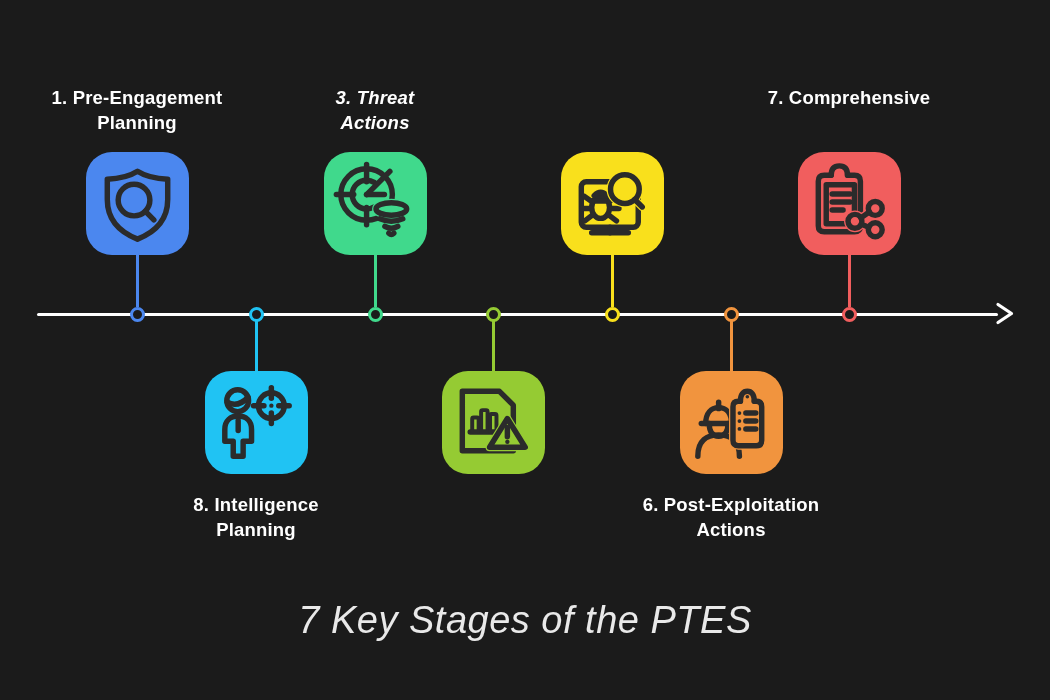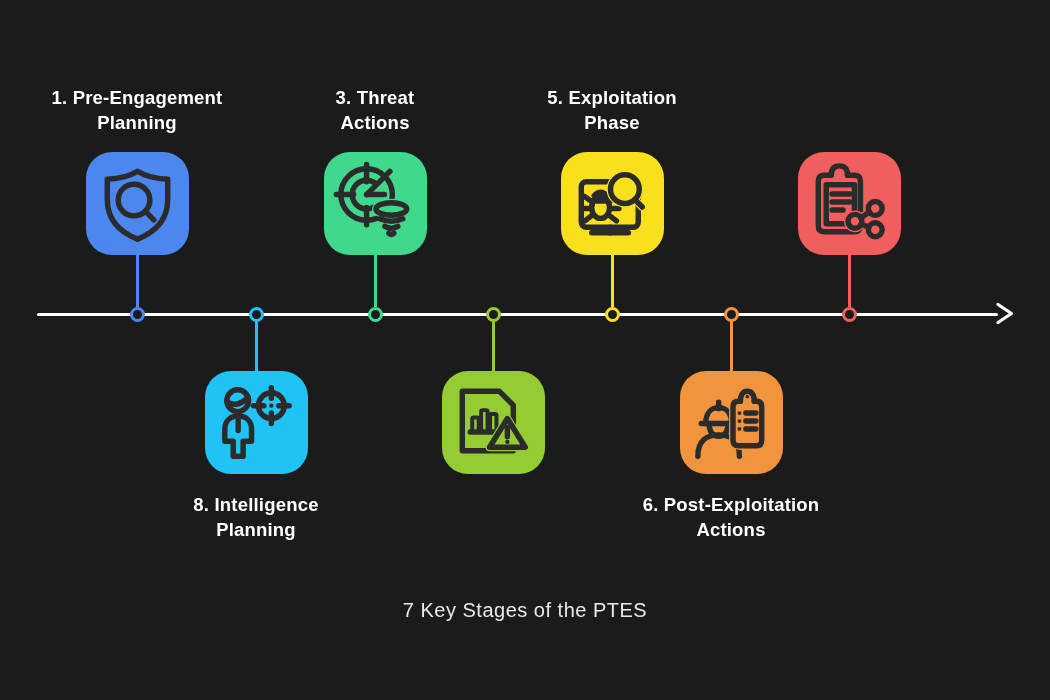--- a/index.html
+++ b/index.html
@@ -56,22 +56,22 @@
   .below .connector { top: 321px; height: 50px; }
   .dot {
     position: absolute; left: 92.5px; top: 306.5px;
     width: 15px; height: 15px; box-sizing: border-box;
     border: 3px solid var(--accent); border-radius: 50%;
     background: var(--bg, #1b1b1b);
   }
   
   .diagram-title {
     position: absolute; top: 599px; left: 0; width: 100%;
-    text-align: center; font-weight: normal;
-    font-size: 20px; letter-spacing: 0.5px;
+    text-align: center; font-style: italic; font-weight: normal;
+    font-size: 38px; letter-spacing: 0.5px;
     color: var(--title, #e9e9e9);
   }
 </style>
 </head>
 <body>
 
 <div class="canvas" style="--bg: #1b1b1b; --axis: #ffffff; --text: #ffffff; --title: #e9e9e9; --ink: #2b2b2b;">
 
   <div class="timeline-line"></div>
   <svg class="timeline-arrow" viewBox="0 0 27 27" aria-hidden="true">
@@ -110,21 +110,21 @@
           <path d="M67 42.5 V53"></path>
         <path d="M49 35 H59.5"></path>
           <path d="M74.5 35 H85"></path>
         <circle class="df" cx="67" cy="35" r="2.2"></circle>
       </svg>
     </div>
     <div class="connector"></div>
     <div class="dot"></div>
   </div>
 
-  <div class="stage above" style="left: 275px; --accent: #40d98c;">
+  <div class="stage above" style="left: 275px; font-style: italic; --accent: #40d98c;">
     <div class="stage-label">
       <div>3. Threat</div>
       <div>Actions</div>
     </div>
     <div class="stage-icon">
       <svg viewBox="0 0 104 104" aria-hidden="true">
         <circle cx="43" cy="43" r="26"></circle>
         <path d="M43 12.5 V30"></path>
           <path d="M12.5 43 H30"></path>
           <path d="M43 56 V73.5"></path>
@@ -154,24 +154,20 @@
         <path d="M66 48 L84 77 H48 Z"></path>
         <path d="M66 57 V66.5"></path>
         <circle class="df" cx="66" cy="71.5" r="2.2"></circle>
       </svg>
     </div>
     <div class="connector"></div>
     <div class="dot"></div>
   </div>
 
   <div class="stage above" style="left: 512px; --accent: #f9e01c;">
-    <div class="stage-label">
-      <div>5. Exploitation</div>
-      <div>Phase</div>
-    </div>
     <div class="stage-icon">
       <svg viewBox="0 0 104 104" aria-hidden="true">
         <rect x="20.5" y="30" width="57.5" height="46" rx="5"></rect>
         <path d="M49.5 76 V81.5"></path>
           <path d="M31 81.5 H68"></path>
         <ellipse cx="40" cy="56" rx="9" ry="11"></ellipse>
         <path d="M33.5 44 Q40 37.5 46.5 44"></path>
         <path d="M31 49.5 H49"></path>
         <path d="M31 50 L23 44.5"></path>
           <path d="M30.5 57 H21.5"></path>
@@ -212,20 +208,21 @@
         <circle class="df" cx="60" cy="58.5" r="1.9"></circle>
           <path d="M66.5 58.5 H76.5"></path>
       </svg>
     </div>
     <div class="connector"></div>
     <div class="dot"></div>
   </div>
 
   <div class="stage above" style="left: 749px; --accent: #f15e5e;">
     <div class="stage-label">
+      <div>7. Comprehensive</div>
     </div>
     <div class="stage-icon">
       <svg viewBox="0 0 104 104" aria-hidden="true">
         <rect class="occ" x="20.5" y="23.5" width="42.5" height="57" rx="6"></rect>
         <path d="M50 23.5 H57 Q63 23.5 63 29.5 V74.5 Q63 80.5 57 80.5 H26.5 Q20.5 80.5 20.5 74.5 V29.5 Q20.5 23.5 26.5 23.5 H33.5"></path>
         <path d="M33.5 23.5 C33.5 16.5 37 14 41.75 14 C46.5 14 50 16.5 50 23.5"></path>
         <path d="M28.5 33 H57 V72.5 H28.5 Z"></path>
         <path d="M34.5 42.5 H52.5"></path>
           <path d="M34.5 50.5 H52.5"></path>
           <path d="M34.5 58.5 H45.5"></path>

